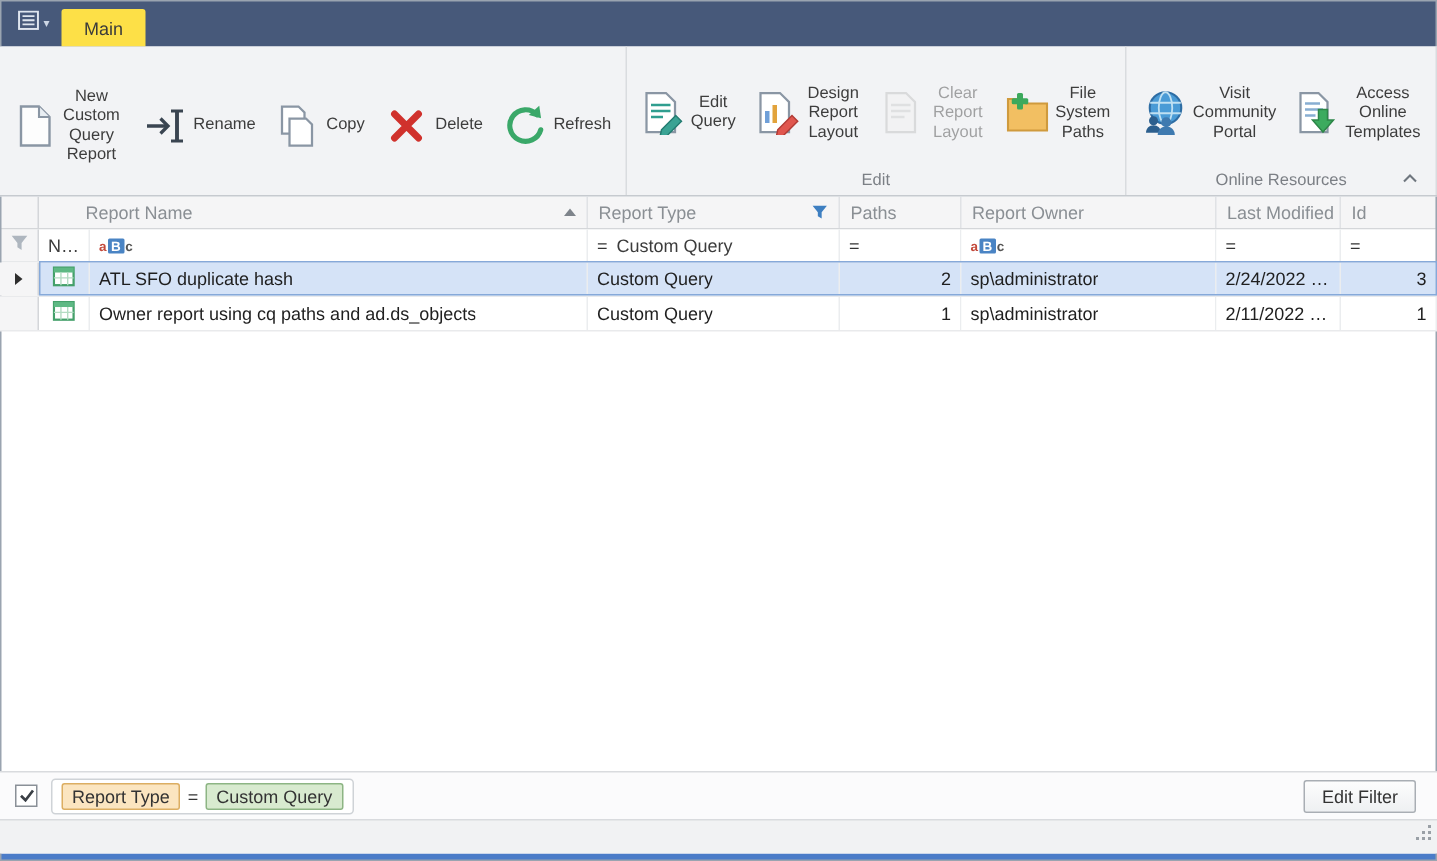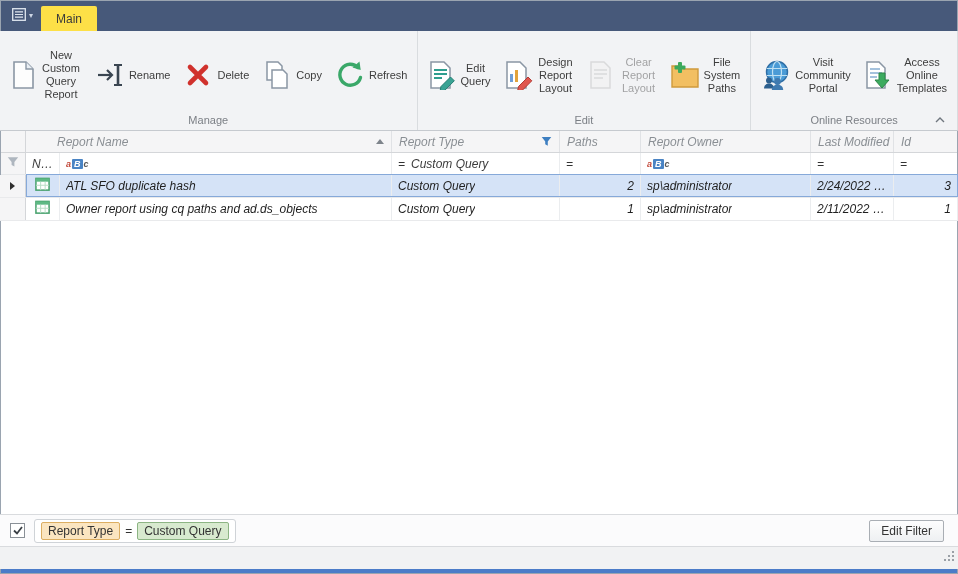--- a/index.html
+++ b/index.html
@@ -22,21 +22,21 @@
   .rgroup-caption { font-size:11px; color:#7b7f85; text-align:center; padding:1px 12px 4px; margin-top:auto; }
   .rbtn { display:flex; flex-direction:row; align-items:center; gap:3px; padding:5px 5px 2px; margin:0 1px;
           border-radius:2px; font-size:11px; line-height:13px; color:#3d3d3d; text-align:center; cursor:default; }
   .rbtn.disabled { opacity:.45; filter:grayscale(1); }
   .ricon { width:32px; height:32px; display:flex; align-items:center; justify-content:center; }
   .rlabel { max-width:80px; }
   .ribbon-collapse { position:absolute; right:10px; bottom:5px; width:16px; height:14px;
                      display:flex; align-items:center; justify-content:center; cursor:default; }
 
   
-  .grid { flex:1 1 auto; display:flex; flex-direction:column; background:#fff; overflow:hidden; font-size:12px;font-style:italic; }
+  .grid { flex:1 1 auto; display:flex; flex-direction:column; background:#fff; overflow:hidden; font-size:12px; }
   .ghead { display:grid; grid-template-columns:26px 366px 168px 81px 170px 83px 1fr; height:22px;
            background:#f5f5f6; border-bottom:1px solid #d4d6d9; color:#8a8f94; flex:0 0 auto; }
   .ghead .cell { display:flex; align-items:center; padding:0 7px; border-right:1px solid #e0e2e5; overflow:hidden; white-space:nowrap; }
   .ghead .namecell { padding-left:31px; }
   .grow { display:grid; grid-template-columns:26px 34px 332px 168px 81px 170px 83px 1fr; flex:0 0 auto; }
   .gfilter { height:22px; border-bottom:1px solid #e6e8ea; color:#3c3c3c; }
   .gfilter .cell { display:flex; align-items:center; padding:0 6px; border-right:1px solid #ebedef; overflow:hidden; white-space:nowrap; background:#fff; }
   .gdata { height:23px; border-bottom:1px solid #e9eaec; color:#1f1f1f; position:relative; }
   .gdata .cell { display:flex; align-items:center; gap:6px; padding:6px 6px; border-right:1px solid #ebedef; overflow:hidden; white-space:nowrap; background:#fff; }
   .ind { background:#f5f5f6 !important; border-right:1px solid #d4d6d9 !important; justify-content:center; }
@@ -109,46 +109,45 @@
                 <path d="M3 15h13" stroke="#3a4551" stroke-width="2.2"></path>
                 <path d="M12 10l5 5-5 5" stroke="#3a4551" stroke-width="2.2"></path>
                 <path d="M23 5v20" stroke="#3a4551" stroke-width="2.6"></path>
                 <path d="M19 5h8M19 25h8" stroke="#3a4551" stroke-width="2"></path>
               </svg>
           </span>
           <span class="rlabel">Rename</span>
         </div>
         <div class="rbtn">
           <span class="ricon">
-            <svg width="26" height="26" viewBox="0 0 26 26">
-                <path d="M5 5l16 16M21 5L5 21" stroke="#d0312c" stroke-width="4.6" stroke-linecap="round"></path>
-              </svg>
-          </span>
-          <span class="rlabel">Delete</span>
-        </div>
-        <div class="rbtn">
-          <span class="ricon">
             <svg width="28" height="30" viewBox="0 0 28 30">
                 <path d="M4 2h11l4 4v14H4z" fill="#fff" stroke="#8a96a4" stroke-width="1.5"></path>
                 <path d="M9 10h11l4 4v14H9z" fill="#fff" stroke="#8a96a4" stroke-width="1.5"></path>
               </svg>
           </span>
           <span class="rlabel">Copy</span>
         </div>
         <div class="rbtn">
           <span class="ricon">
+            <svg width="26" height="26" viewBox="0 0 26 26">
+                <path d="M5 5l16 16M21 5L5 21" stroke="#d0312c" stroke-width="4.6" stroke-linecap="round"></path>
+              </svg>
+          </span>
+          <span class="rlabel">Delete</span>
+        </div>
+        <div class="rbtn">
+          <span class="ricon">
             <svg width="30" height="30" viewBox="0 0 30 30" fill="none">
                 <path d="M25.5 17.5A10.5 10.5 0 1 1 23 7.5" stroke="#3aa869" stroke-width="3.4" stroke-linecap="round"></path>
                 <path d="M24.5 1.5l1.2 8.4-8.2-2.3z" fill="#3aa869"></path>
               </svg>
           </span>
           <span class="rlabel">Refresh</span>
         </div>
       </div>
-      <div class="rgroup-caption">Manage</div>
     </div>
 
     <div class="rgroup">
       <div class="rgroup-buttons">
         <div class="rbtn">
           <span class="ricon">
             <svg width="30" height="30" viewBox="0 0 30 30">
                 <path d="M4 2h13l6 6v20H4z" fill="#fff" stroke="#8a96a4" stroke-width="1.5"></path>
                 <path d="M7 10h13M7 14h13M7 18h8" stroke="#2f9e8f" stroke-width="1.8"></path>
                 <path d="M14 26.5l9.5-9.5 3.8 3.8-9.5 9.5-4.8 1z" fill="#3aa394" stroke="#247d72" stroke-width="1"></path>

